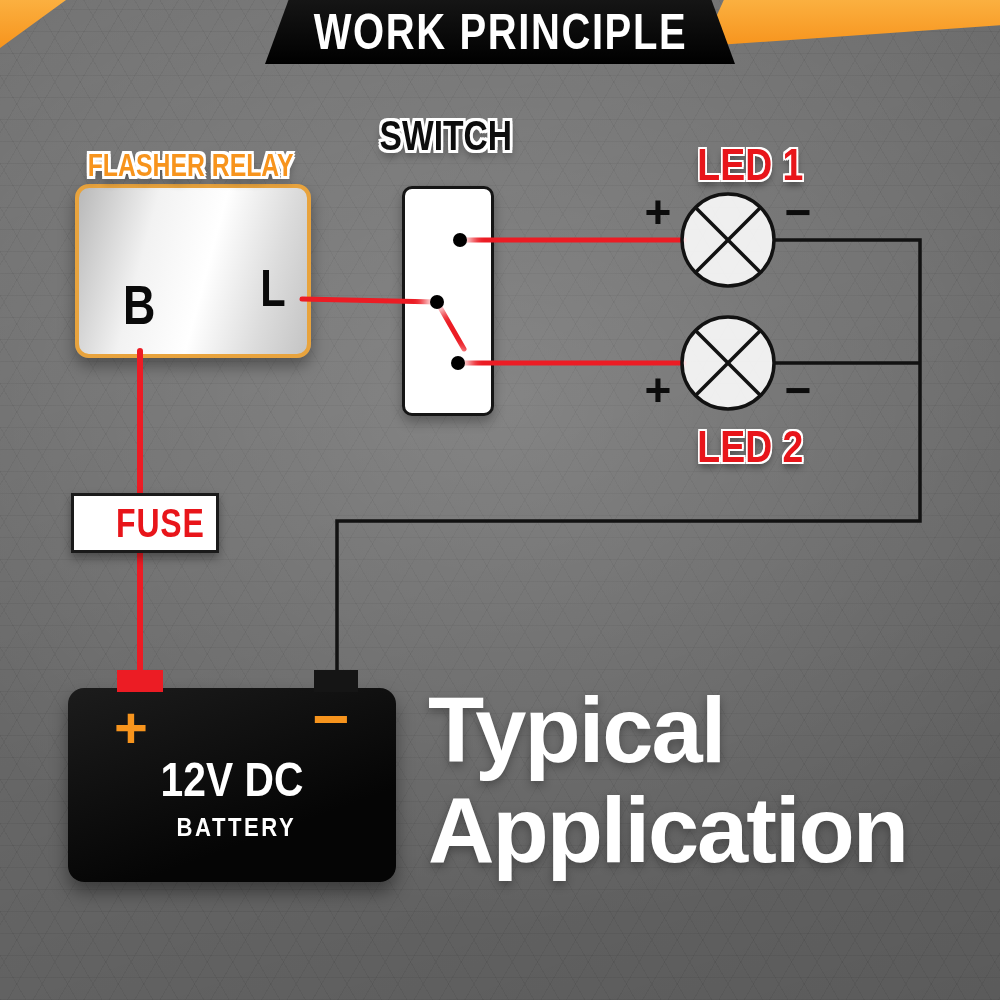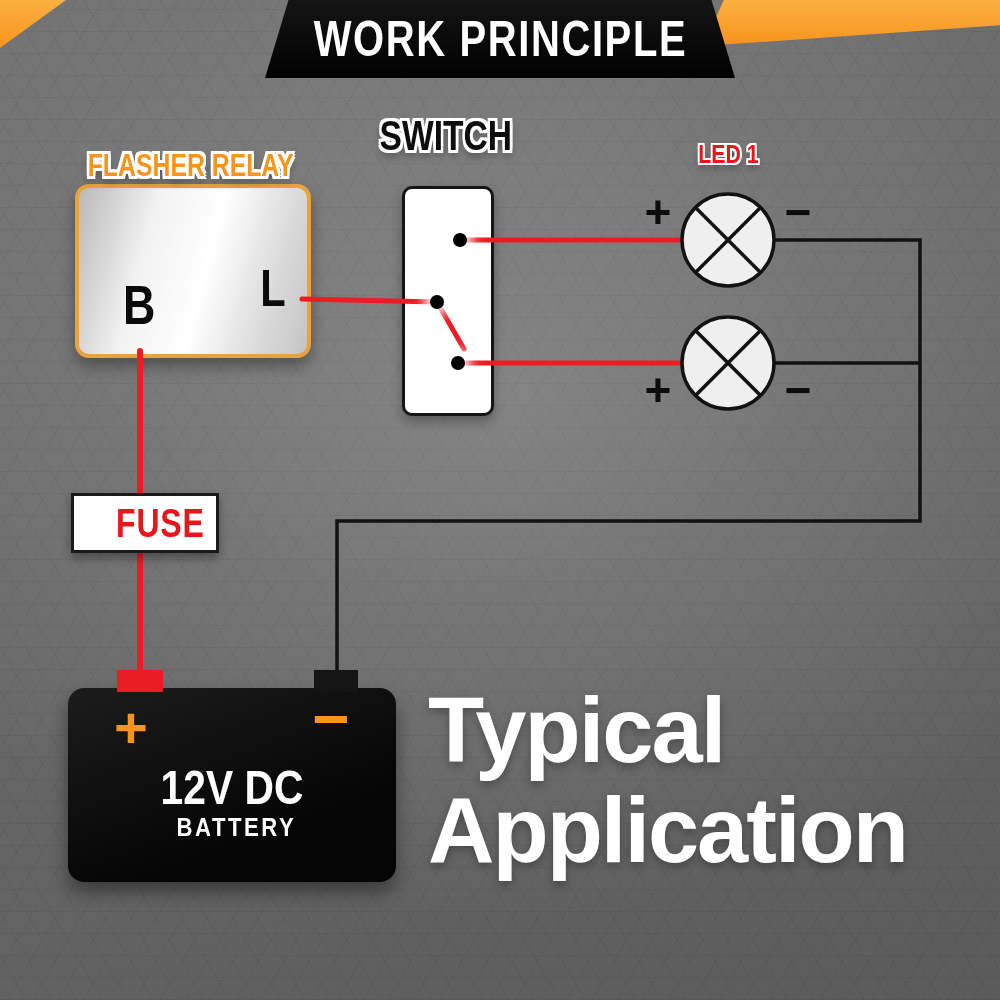--- a/index.html
+++ b/index.html
@@ -23,21 +23,21 @@
       -3px 0 0 #fff, 3px 0 0 #fff, 0 -3px 0 #fff, 0 3px 0 #fff,
       0 6px 10px rgba(0,0,0,0.45);
   }
   .ow2{
     text-shadow:
       -2px -2px 0 #fff, 2px -2px 0 #fff, -2px 2px 0 #fff, 2px 2px 0 #fff,
       -2px 0 0 #fff, 2px 0 0 #fff, 0 -2px 0 #fff, 0 2px 0 #fff,
       0 5px 8px rgba(0,0,0,0.45);
   }
   
-  .banner-black{left:265px;top:0;width:470px;height:78px;background:linear-gradient(#151515,#000);
+  .banner-black{left:265px;top:0;width:470px;height:64px;background:linear-gradient(#151515,#000);
     clip-path:polygon(5% 0, 95% 0, 100% 100%, 0 100%);
     display:flex;align-items:center;justify-content:center;}
   .banner-title{color:#fff;font-weight:bold;font-size:50px;letter-spacing:2px;white-space:nowrap;}
   .banner-accent-right{left:703px;top:0;width:297px;height:46px;
     background:linear-gradient(#FBB040,#F7941D);
     clip-path:polygon(7% 0, 100% 0, 100% 55%, 0 100%);}
   .banner-accent-left{left:0;top:0;width:66px;height:48px;
     background:linear-gradient(#FBB040,#F7941D);
     clip-path:polygon(0 0, 100% 0, 0 100%);}
   
@@ -51,33 +51,33 @@
   
   .switch-label{left:358px;top:112px;width:175px;text-align:center;font-size:42px;font-weight:bold;
     color:#0d0d0d;white-space:nowrap;}
   .switch-body{left:402px;top:186px;width:86px;height:224px;background:#fff;border:3px solid #151515;
     border-radius:10px;box-shadow:0 6px 12px rgba(0,0,0,0.3);}
   .contact{width:14px;height:14px;border-radius:50%;background:#000;
     box-shadow:0 0 12px 6px rgba(255,255,255,0.95);}
   
   .wires{left:0;top:0;width:1000px;height:1000px;pointer-events:none;}
   
-  .led-label{width:170px;text-align:center;font-size:25px;font-weight:bold;color:#E8151A;white-space:nowrap;}
+  .led-label{width:170px;text-align:right;font-size:44px;font-weight:bold;color:#E8151A;white-space:nowrap;}
   .sign{width:44px;height:44px;line-height:44px;text-align:center;font-size:46px;font-weight:bold;color:#0c0c0c;}
   
   .fuse-box{left:71px;top:493px;width:142px;height:54px;background:#fff;border:3px solid #1a1a1a;
     box-shadow:0 5px 9px rgba(0,0,0,0.35);display:flex;align-items:center;justify-content:flex-end;}
   .fuse-text{font-size:40px;font-weight:bold;color:#E8151A;letter-spacing:1px;}
   
   .battery-body{left:68px;top:688px;width:328px;height:194px;border-radius:16px;
     background:linear-gradient(160deg,#1c1c1c,#050505 70%);box-shadow:0 10px 18px rgba(0,0,0,0.4);}
   .terminal{height:22px;}
   .bat-plus{left:46px;top:6px;font-size:58px;font-weight:bold;color:#F7941D;}
   .bat-minus{left:244px;top:-6px;font-size:64px;font-weight:bold;color:#F7941D;}
-  .bat-volt{left:0;right:0;top:72px;text-align:center;color:#fff;font-weight:bold;font-size:48px;white-space:nowrap;}
+  .bat-volt{left:0;right:0;top:64px;text-align:center;color:#fff;font-weight:bold;font-size:48px;white-space:nowrap;}
   .bat-name{left:0;right:0;top:124px;text-align:center;color:#fff;font-weight:bold;font-size:26px;letter-spacing:3px;white-space:nowrap;padding-left:8px;}
   
   .caption{color:#fff;font-weight:bold;font-size:92px;letter-spacing:-2px;white-space:nowrap;
     text-shadow:0 4px 10px rgba(0,0,0,0.30);text-align:right;}
 </style>
 </head>
 <body>
 
 <div class="canvas">
 
@@ -134,20 +134,23 @@
     <span class="cond">FLASHER RELAY</span>
   </div>
 
   <div class="abs switch-label ow">
     <span class="cond">SWITCH</span>
   </div>
 
   <div class="abs led-label ow2" style="left:643px;top:140px;">
     <span class="cond85">LED 1</span>
   </div>
+  <div class="abs led-label ow2" style="left:643px;top:422px;">
+    <span class="cond85">LED 2</span>
+  </div>
 
   <div class="abs sign" style="left:636px;top:190px;">+</div>
   <div class="abs sign" style="left:776px;top:190px;">−</div>
   <div class="abs sign" style="left:636px;top:368px;">+</div>
   <div class="abs sign" style="left:776px;top:368px;">−</div>
 
   <div class="abs banner-accent-left"></div>
   <div class="abs banner-accent-right"></div>
   <div class="abs banner-black">
     <span class="banner-title cond">WORK PRINCIPLE</span>

